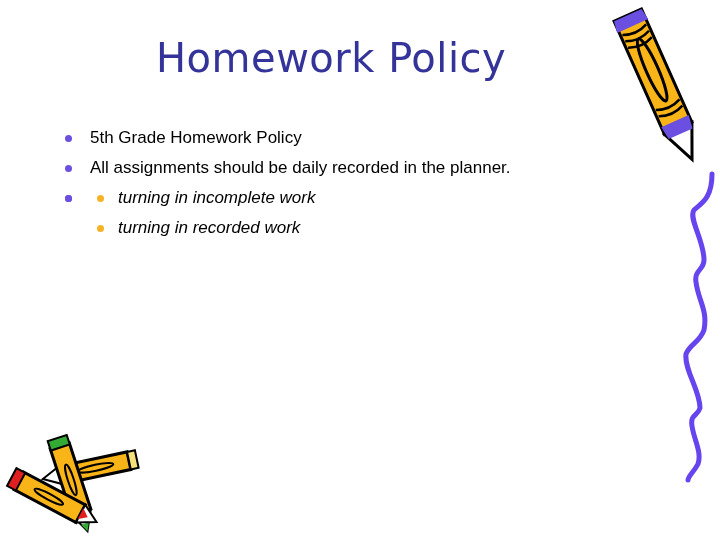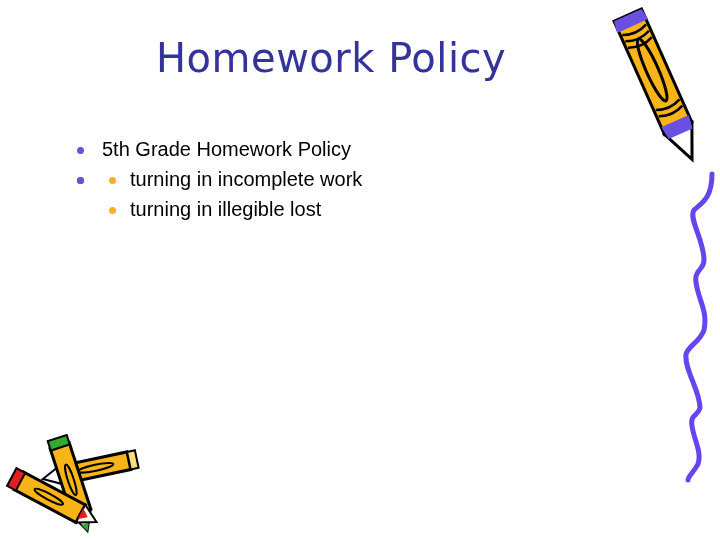--- a/index.html
+++ b/index.html
@@ -10,58 +10,62 @@
     }
     .slide { position: absolute; left: 0; top: 0; width: 720px; height: 540px; }
     .title {
       position: absolute; left: 156px; top: 38px;
       font-family: "DejaVu Sans", sans-serif;
       font-size: 40px; color: #333399; letter-spacing: 0.5px;
       font-weight: normal; margin: 0; line-height: 1;
     }
     .body-list {
       position: absolute; left: 60px; top: 121px; width: 610px;
-      list-style: none; margin: 16px; padding: 0;
-      font-size: 20px; color: #000; line-height: 25px;
+      list-style: none; margin: 4px; padding: 0;
+      font-size: 17px; color: #000; line-height: 25px;
     }
     .body-list > li { position: relative; padding-left: 26px; margin-bottom: 5px; }
     .bullet {
       position: absolute; width: 7px; height: 7px; border-radius: 50%;
     }
     .l1 .bullet { left: 1px; top: 10px; background: #6a4fe0; }
     .sub-list { list-style: none; margin: 2px 0 0 0; padding: 0; }
-    .sub-list > li { position: relative; padding-left: 28px; margin-bottom: 5px; }
+    .sub-list > li { position: relative; padding-left: 28px; margin-bottom: 5px; font-style: italic; }
     .l2 .bullet { left: 7px; top: 10px; background: #f5b324; width: 7px; height: 7px; }
     .clip { position: absolute; }
   </style>
 </head>
 <body>
 
 <div class="slide">
 
   <h1 class="title">Homework Policy</h1>
 
   <ul class="body-list">
     <li class="l1">
       <span class="bullet"></span>
       <span>5th Grade Homework Policy</span>
     </li>
     <li class="l1">
       <span class="bullet"></span>
+      <span>All assignments should be daily recorded in the planner.</span>
+    </li>
+    <li class="l1">
+      <span class="bullet"></span>
     </li>
     <li class="l1">
       <span class="bullet"></span>
       <ul class="sub-list">
         <li class="l2">
           <span class="bullet"></span>
           <span>turning in incomplete work</span>
         </li>
         <li class="l2">
           <span class="bullet"></span>
-          <span>turning in illegible lost</span>
+          <span>turning in recorded work</span>
         </li>
       </ul>
     </li>
   </ul>
 
   <svg class="clip" style="left:600px; top:0px;" width="120" height="175" viewBox="0 0 120 175">
     <g transform="rotate(-24 60 85)">
       <polygon points="44,8 74,8 74,132 44,132" fill="#f9b418" stroke="#000" stroke-width="3"></polygon>
       <polygon points="44,8 74,8 76,20 42,20" fill="#6a4fe0"></polygon>
       <polygon points="44,132 74,132 59,166" fill="#fff" stroke="#000" stroke-width="3"></polygon>

